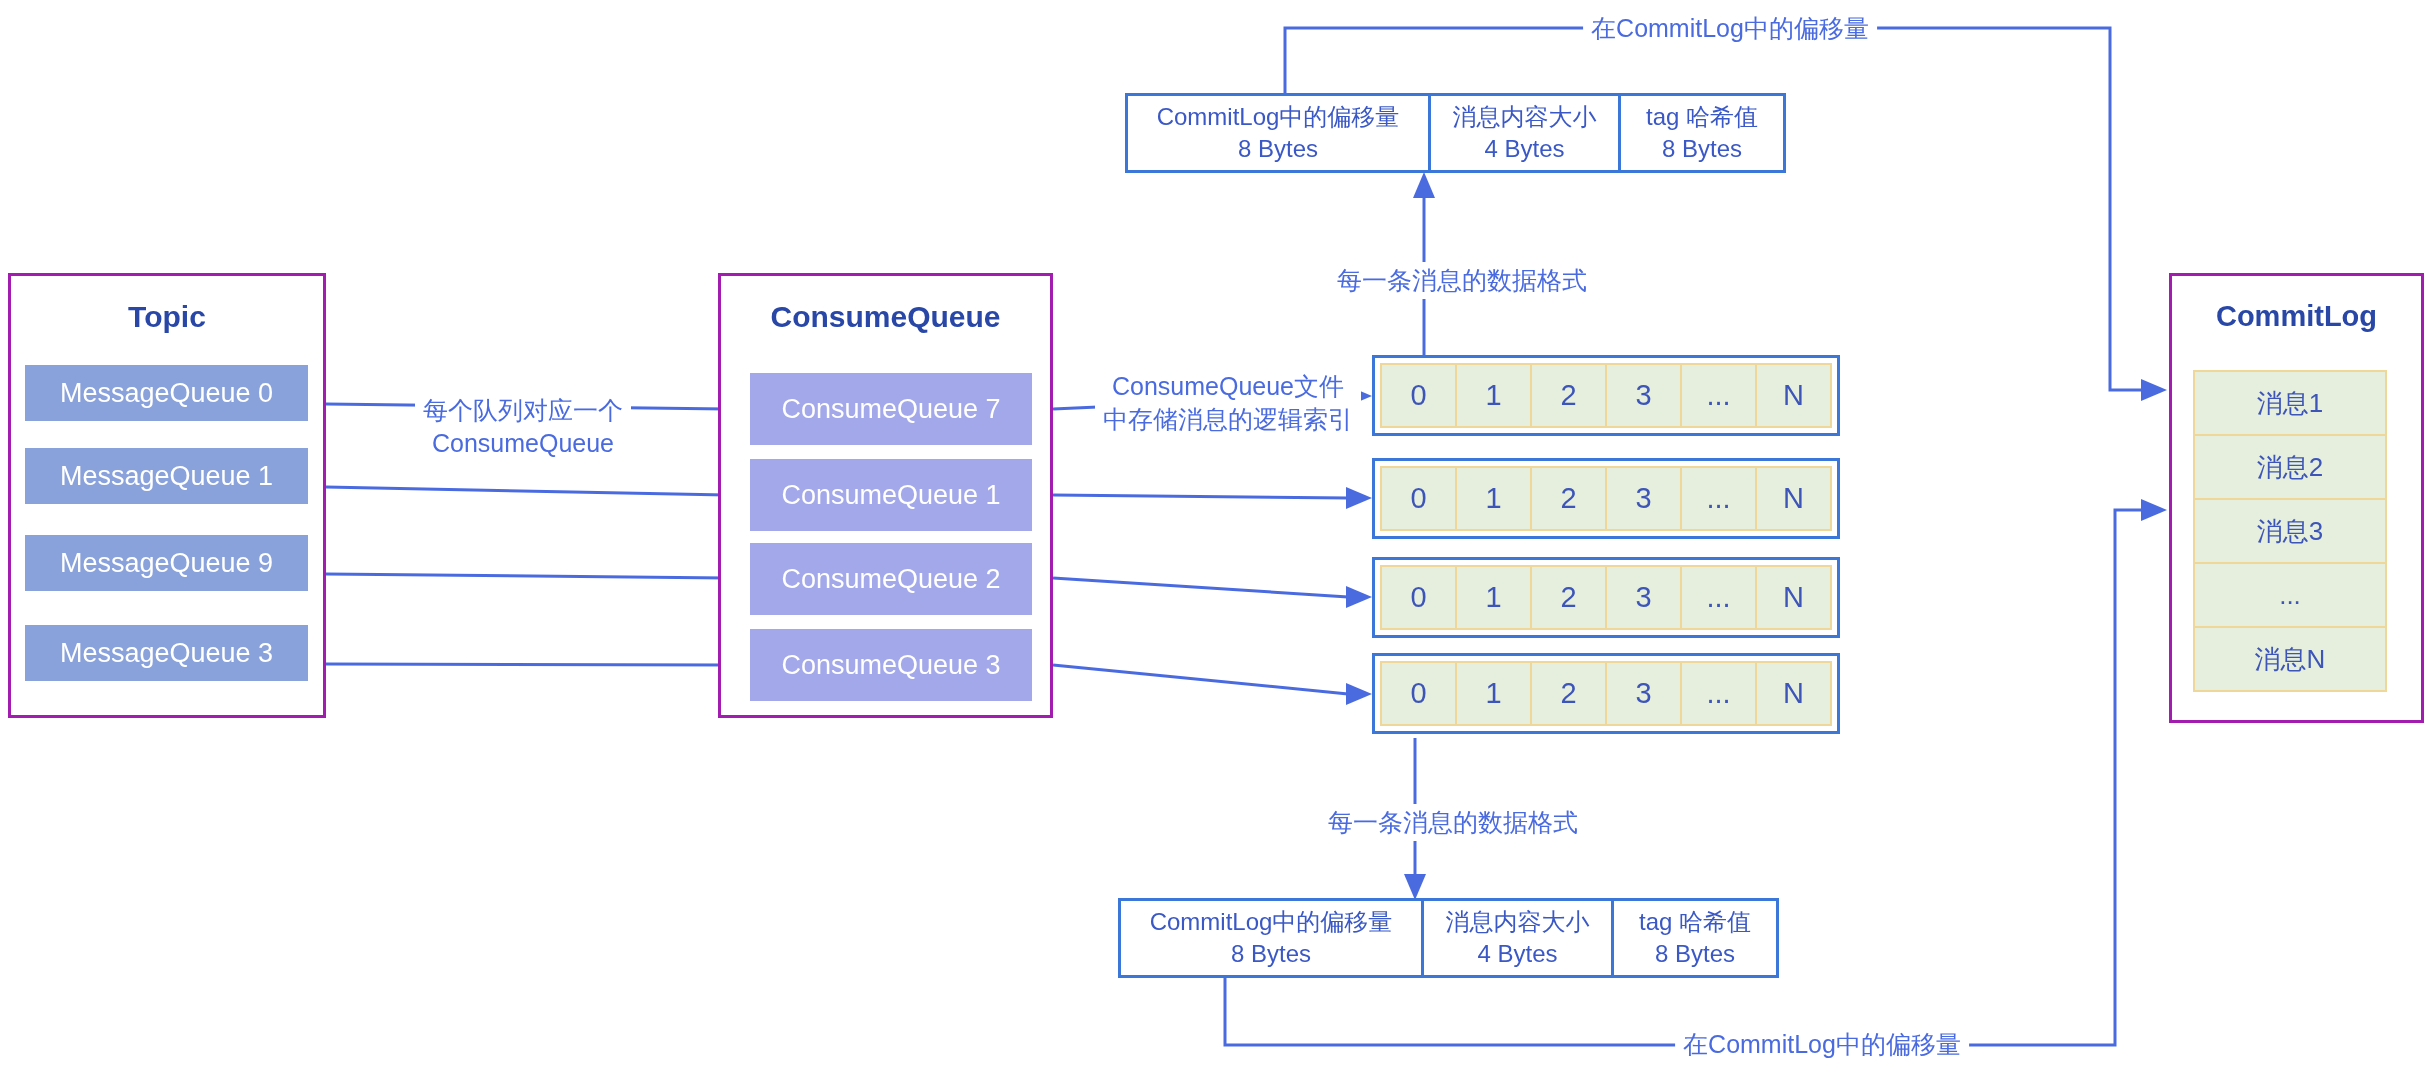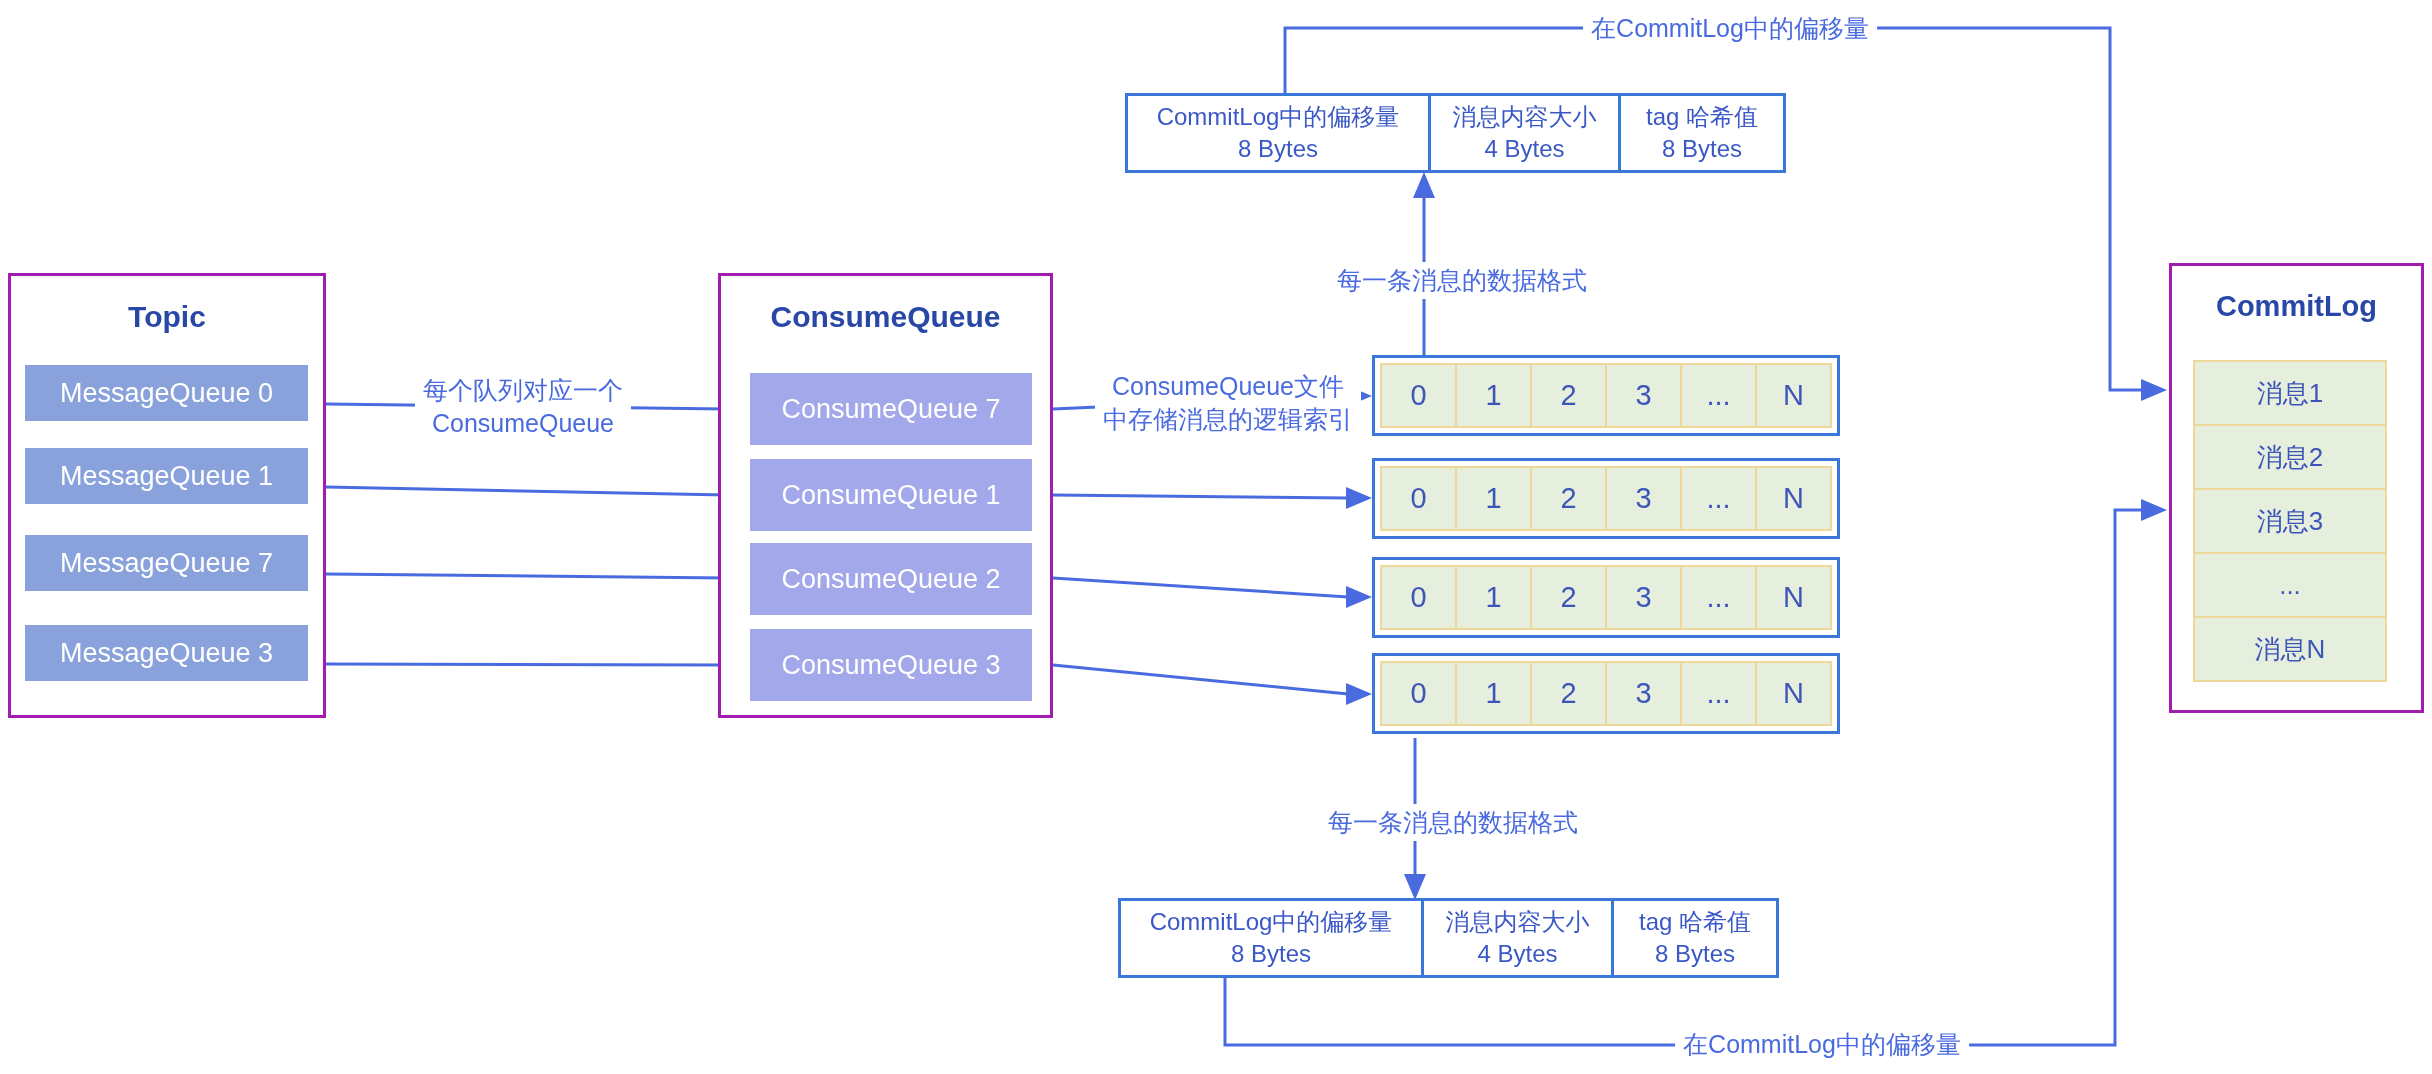--- a/index.html
+++ b/index.html
@@ -111,21 +111,21 @@
       <polygon points="1415,900 1404,874 1426,874"></polygon>
       <polygon points="2167,390 2141,379 2141,401"></polygon>
       <polygon points="2167,510 2141,499 2141,521"></polygon>
     </g>
   </svg>
 
   <div class="box" style="left:8px;top:273px;width:318px;height:445px;">
     <div class="box-title">Topic</div>
     <div class="qrow topic-row t1">MessageQueue 0</div>
     <div class="qrow topic-row t2">MessageQueue 1</div>
-    <div class="qrow topic-row t3">MessageQueue 7</div>
+    <div class="qrow topic-row t3">MessageQueue 9</div>
     <div class="qrow topic-row t4">MessageQueue 3</div>
   </div>
 
   <div class="box" style="left:718px;top:273px;width:335px;height:445px;">
     <div class="box-title">ConsumeQueue</div>
     <div class="qrow cq-row c1">ConsumeQueue 7</div>
     <div class="qrow cq-row c2">ConsumeQueue 1</div>
     <div class="qrow cq-row c3">ConsumeQueue 2</div>
     <div class="qrow cq-row c4">ConsumeQueue 3</div>
   </div>
@@ -156,21 +156,21 @@
   </div>
   <div class="idx-row" style="top:653px;">
     <div class="idx-cell">0</div>
     <div class="idx-cell">1</div>
     <div class="idx-cell">2</div>
     <div class="idx-cell">3</div>
     <div class="idx-cell">...</div>
     <div class="idx-cell">N</div>
   </div>
 
-  <div class="box" style="left:2169px;top:263px;width:255px;height:450px;">
+  <div class="box" style="left:2169px;top:273px;width:255px;height:450px;">
     <div class="box-title" style="font-size:29px;">CommitLog</div>
     <div class="cl-stack">
       <div class="cl-cell">消息1</div>
       <div class="cl-cell">消息2</div>
       <div class="cl-cell">消息3</div>
       <div class="cl-cell">...</div>
       <div class="cl-cell">消息N</div>
     </div>
   </div>
 
@@ -197,21 +197,21 @@
     <div class="fmt-cell" style="width:190px;">
       <div>消息内容大小</div>
       <div>4 Bytes</div>
     </div>
     <div class="fmt-cell" style="width:165px;">
       <div>tag 哈希值</div>
       <div>8 Bytes</div>
     </div>
   </div>
 
-  <div class="lbl" style="left:523px;top:372px;">
+  <div class="lbl" style="left:523px;top:392px;">
     <div>每个队列对应一个</div>
     <div>ConsumeQueue</div>
   </div>
 
   <div class="lbl" style="left:1228px;top:368px;">
     <div>ConsumeQueue文件</div>
     <div>中存储消息的逻辑索引</div>
   </div>
 
   <div class="lbl" style="left:1462px;top:262px;">每一条消息的数据格式</div>

